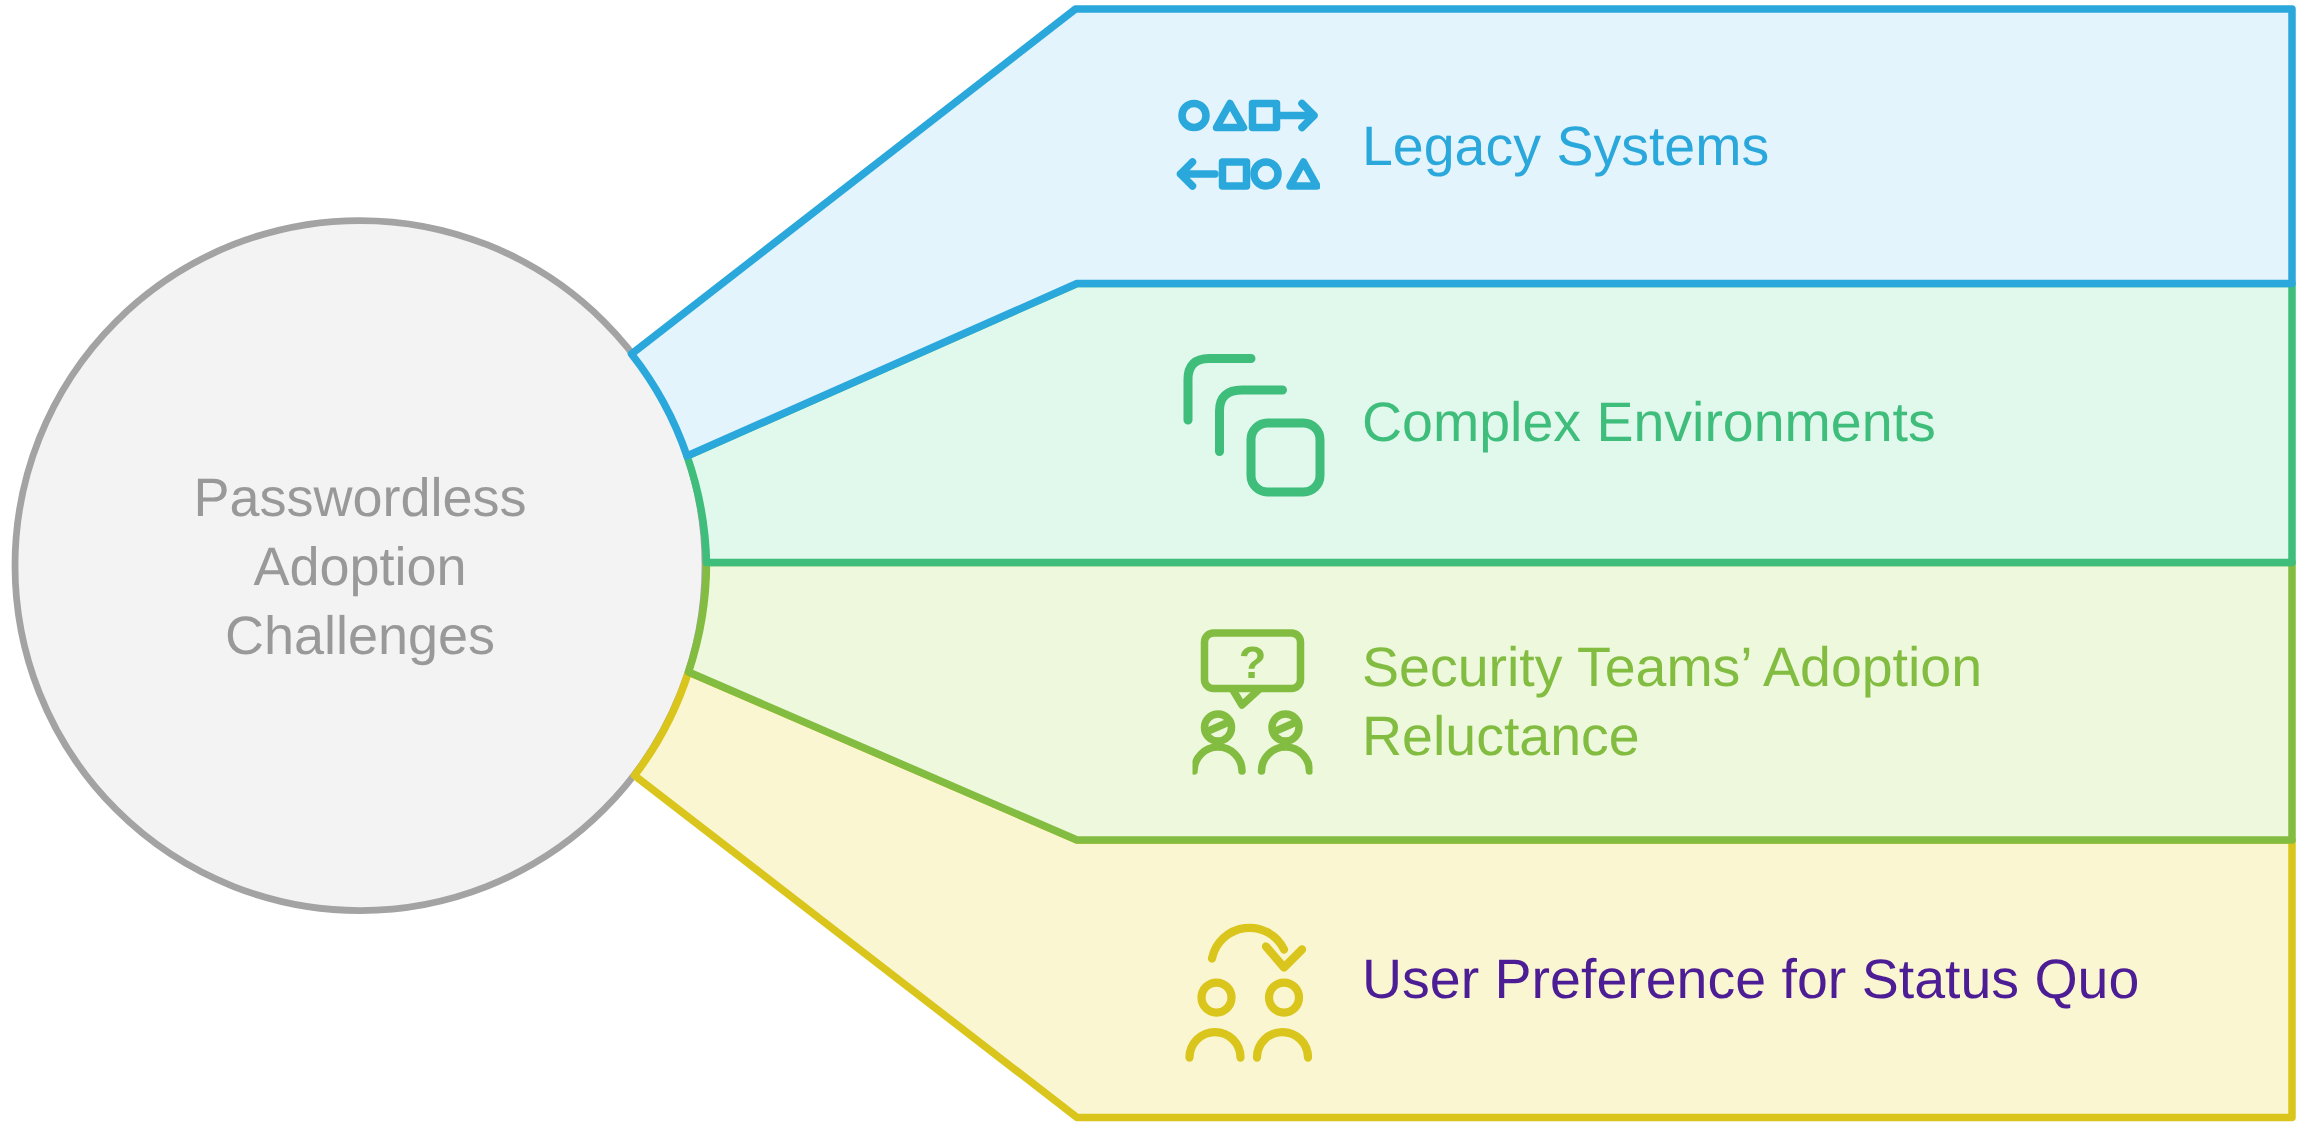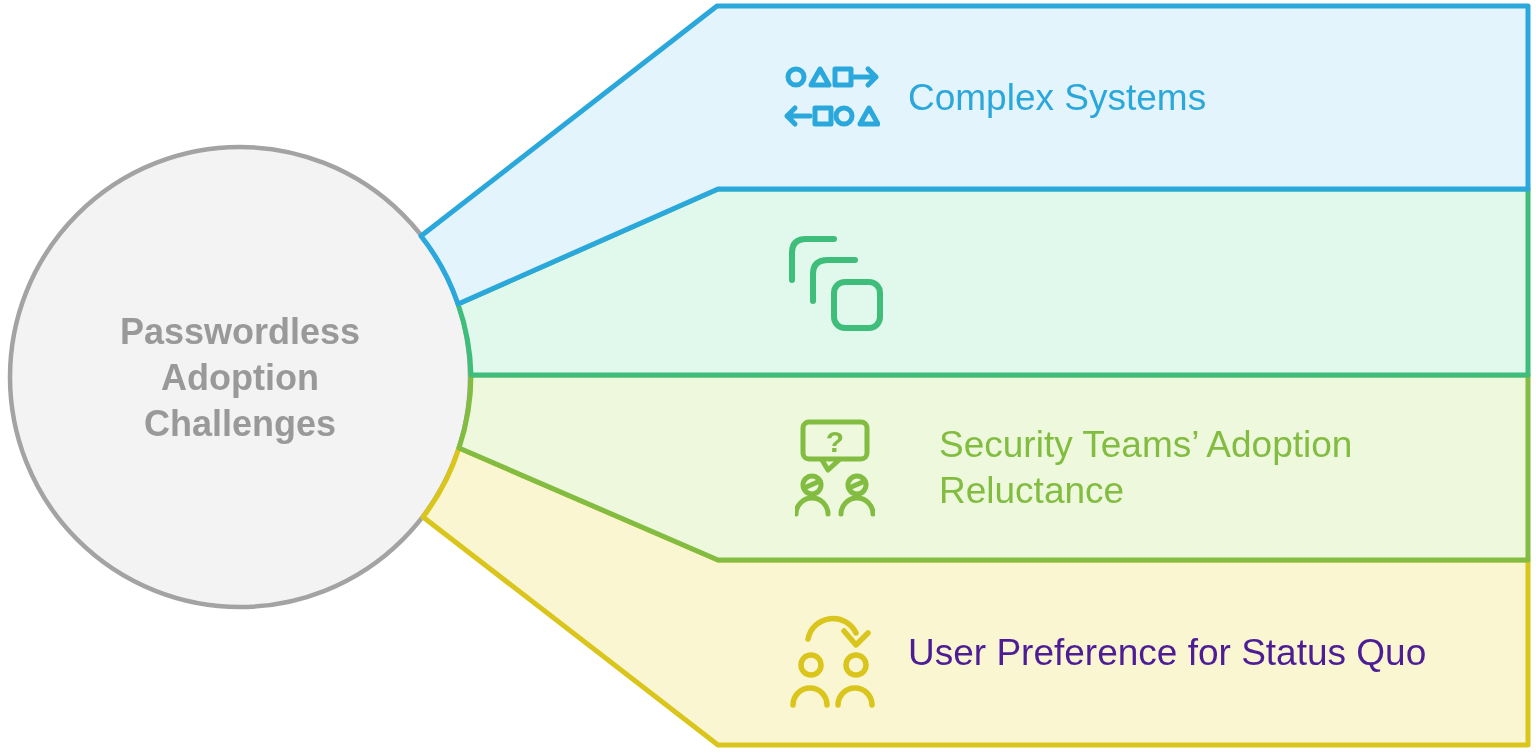--- a/index.html
+++ b/index.html
@@ -26,40 +26,40 @@
     position: absolute;
     left: 78px;
     top: 240px;
     width: 324px;
     height: 276px;
     display: flex;
     align-items: center;
     justify-content: center;
     text-align: center;
     font-size: 36px;
-    font-weight: bold;
+    font-weight: normal;
     line-height: 46px;
     color: #999999;
   }
   .band-label {
     position: absolute;
     left: 908px;
     display: flex;
     align-items: center;
     font-size: 37px;
     line-height: 1.22;
     white-space: nowrap;
   }
   .band-label.wrap {
     white-space: normal;
     width: 500px;
   }
   #label-1 { top: 6px;   height: 183px; color: #2BA8DB; }
   #label-2 { top: 189px; height: 186px; color: #3EBD7B; }
-  #label-3 { top: 375px; height: 185px; color: #82BC40; margin-left: 31px; }
+  #label-3 { top: 375px; height: 185px; color: #82BC40; }
   #label-4 { top: 560px; height: 185px; color: #4c1d95; }
   .band-icon {
     position: absolute;
   }
   #icon-1 { left: 783px; top: 56px;  width: 97px;  height: 86px; }
   #icon-2 { left: 786px; top: 235px; width: 100px; height: 98px; }
   #icon-3 { left: 795px; top: 419px; width: 80px;  height: 100px; }
   #icon-4 { left: 790px; top: 609px; width: 86px;  height: 100px; }
 </style>
 </head>
@@ -75,21 +75,22 @@
 
     <path d="M 471,375 L 1528,375 L 1528,560 L 718,560 L 459,448 A 230,230 0 0 0 471,375 Z" fill="#EEF8DC" stroke="#82BC40" stroke-width="5" stroke-linejoin="round"></path>
 
     <path d="M 458,304 L 718,189 L 1528,189 L 1528,375 L 471,375 A 230,230 0 0 0 458,304 Z" fill="#E1F8EC" stroke="#3EBD7B" stroke-width="5" stroke-linejoin="round"></path>
 
     <path d="M 421,236 L 717,6 L 1528,6 L 1528,189 L 718,189 L 458,304 A 230,230 0 0 0 421,236 Z" fill="#E4F4FC" stroke="#2BA8DB" stroke-width="5" stroke-linejoin="round"></path>
   </svg>
 
   <div class="center-label">Passwordless Adoption Challenges</div>
 
-  <div class="band-label" id="label-1">Complex Systems</div>
+  <div class="band-label" id="label-1">Legacy Systems</div>
+  <div class="band-label" id="label-2">Complex Environments</div>
   <div class="band-label wrap" id="label-3">Security Teams’ Adoption Reluctance</div>
   <div class="band-label" id="label-4">User Preference for Status Quo</div>
 
   <svg class="band-icon" id="icon-1" viewBox="0 0 97 86" fill="none" stroke="#2BA8DB" stroke-width="5" stroke-linecap="round" stroke-linejoin="round">
     <circle cx="13" cy="21" r="8"></circle>
     <path d="M 28,29 L 37,13 L 46,29 Z"></path>
     <rect x="52" y="13" width="16" height="16"></rect>
     <path d="M 70,21 H 93 M 85,13 L 93,21 L 85,29"></path>
     <path d="M 27,60 H 4 M 12,52 L 4,60 L 12,68"></path>
     <rect x="32" y="52" width="16" height="16"></rect>

